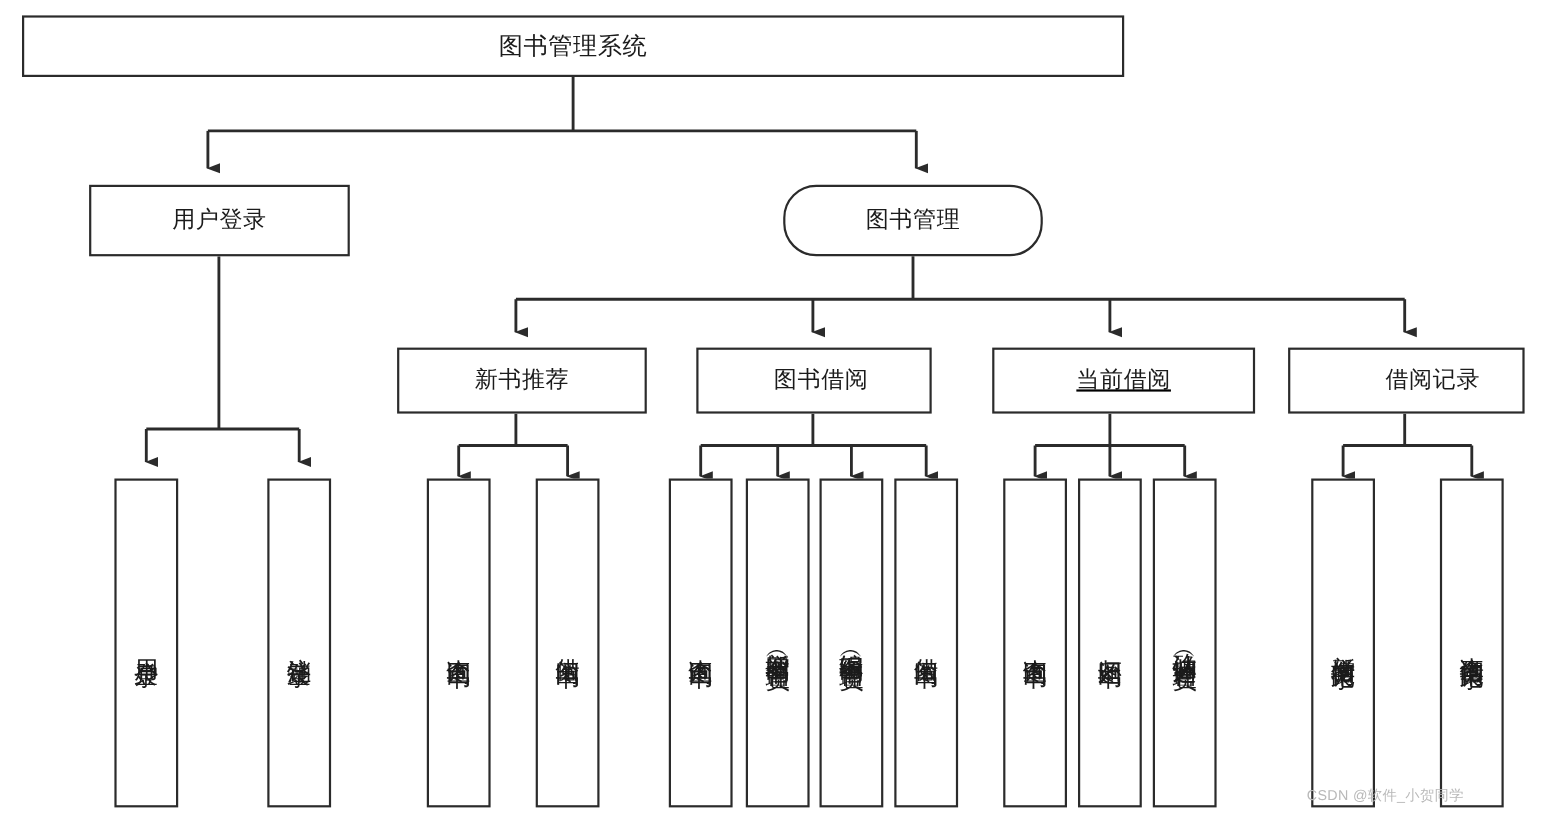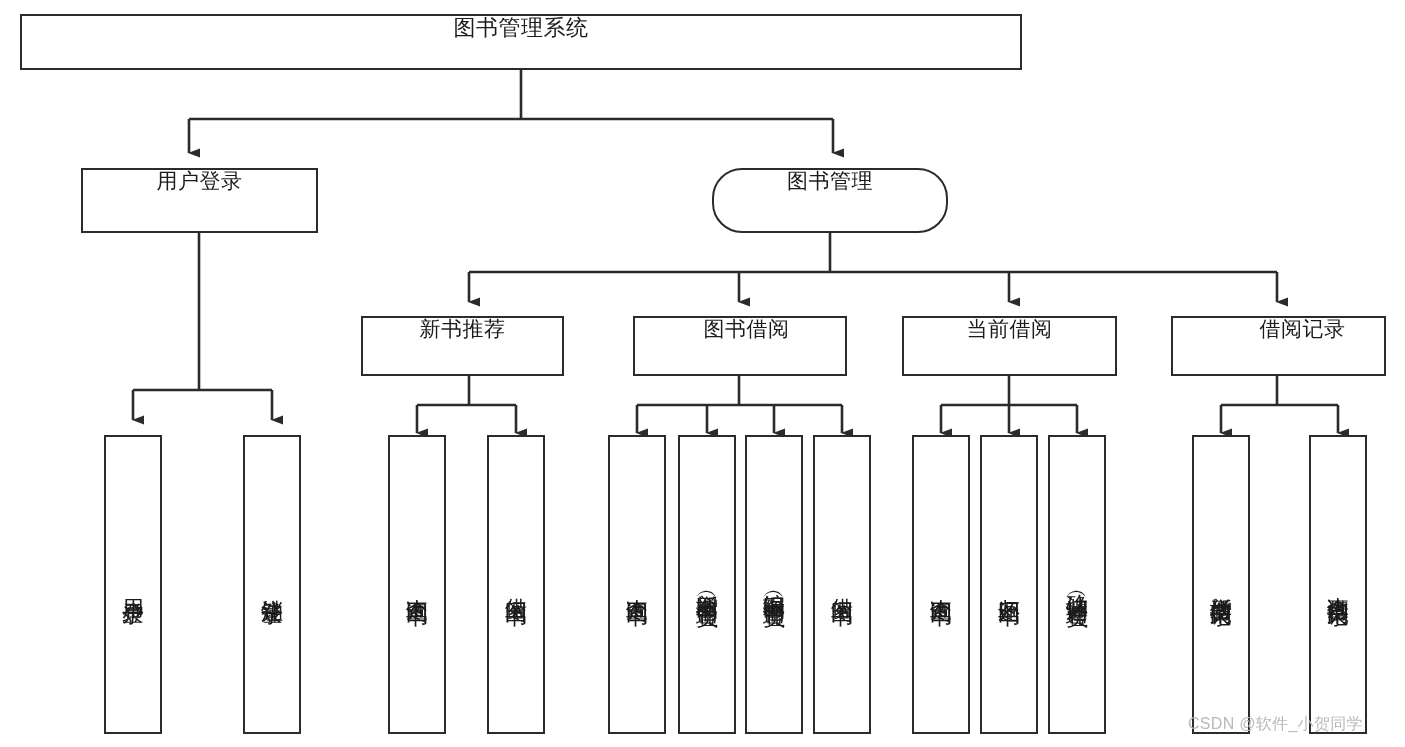--- a/index.html
+++ b/index.html
@@ -26,20 +26,21 @@
     width: 1405px;
     height: 747px;
     pointer-events: none;
   }
   .node {
     position: absolute;
     box-sizing: border-box;
     background: #ffffff;
     border: 2px solid #2b2b2b;
     display: flex;
+    align-items: center;
     justify-content: center;
     overflow: hidden;
   }
   .node-label {
     color: #1b1b1b;
     line-height: 1.06;
     text-align: center;
     white-space: nowrap;
     letter-spacing: 0.5px;
   }
@@ -57,21 +58,21 @@
     writing-mode: vertical-rl;
     text-orientation: upright;
     font-size: 22px;
     letter-spacing: 2px;
     line-height: 1;
   }
   .watermark {
     position: absolute;
     left: 1188px;
     top: 714px;
-    font-size: 16px;
+    font-size: 13px;
     color: #b9b9b9;
     white-space: nowrap;
     letter-spacing: 0.3px;
   }
 </style>
 </head>
 <body>
 
 <div id="diagram-root">
 
@@ -129,27 +130,27 @@
     <span class="node-label">图书管理系统</span>
   </div>
 
   <div class="node horizontal" style="left:81px; top:168px; width:237px; height:65px;">
     <span class="node-label">用户登录</span>
   </div>
   <div class="node horizontal" style="left:712px; top:168px; width:236px; height:65px;border-radius:30px;">
     <span class="node-label">图书管理</span>
   </div>
 
-  <div class="node horizontal" style="left:361px; top:316px; width:203px; height:60px;">
+  <div class="node horizontal" style="left:361px; top:316px; width:227px; height:60px;">
     <span class="node-label">新书推荐</span>
   </div>
   <div class="node horizontal" style="left:633px; top:316px; width:214px; height:60px;padding-left:13px;">
     <span class="node-label">图书借阅</span>
   </div>
-  <div class="node horizontal" style="left:902px; top:316px; width:215px; height:60px;">
+  <div class="node horizontal" style="left:902px; top:316px; width:239px; height:60px;text-decoration:underline;">
     <span class="node-label">当前借阅</span>
   </div>
   <div class="node horizontal" style="left:1171px; top:316px; width:215px; height:60px;padding-left:48px;">
     <span class="node-label">借阅记录</span>
   </div>
 
   <div class="node vertical" style="left:104px; top:435px; width:58px; height:299px;">
     <span class="node-label">用户登录</span>
   </div>
   <div class="node vertical" style="left:243px; top:435px; width:58px; height:299px;">

